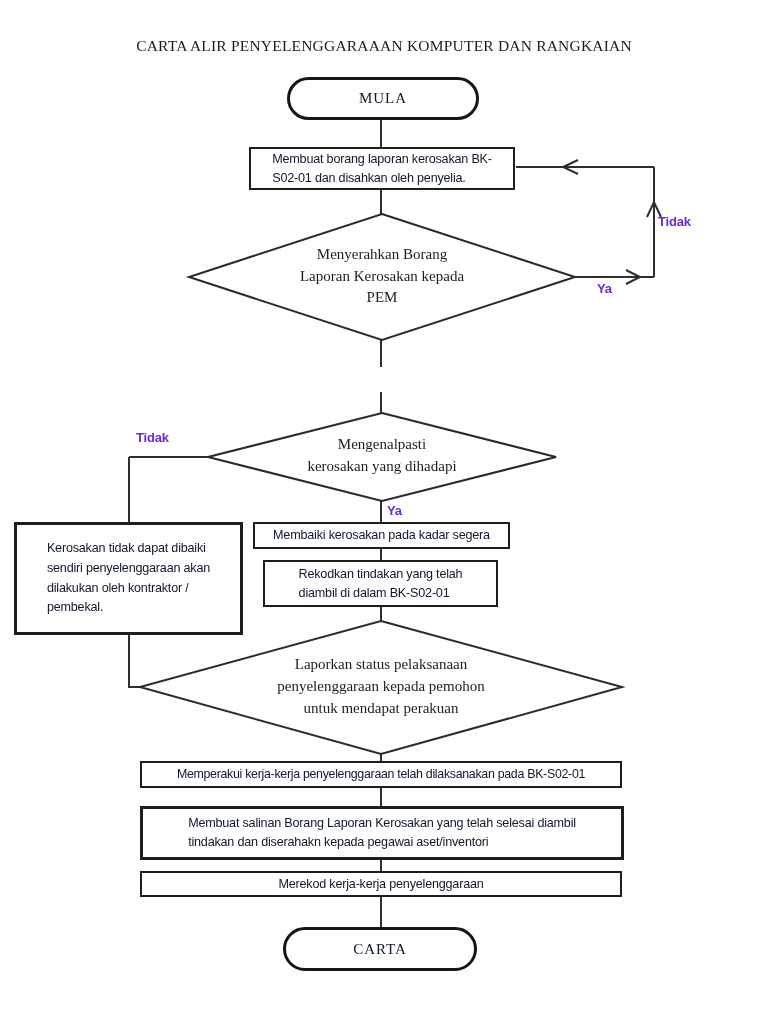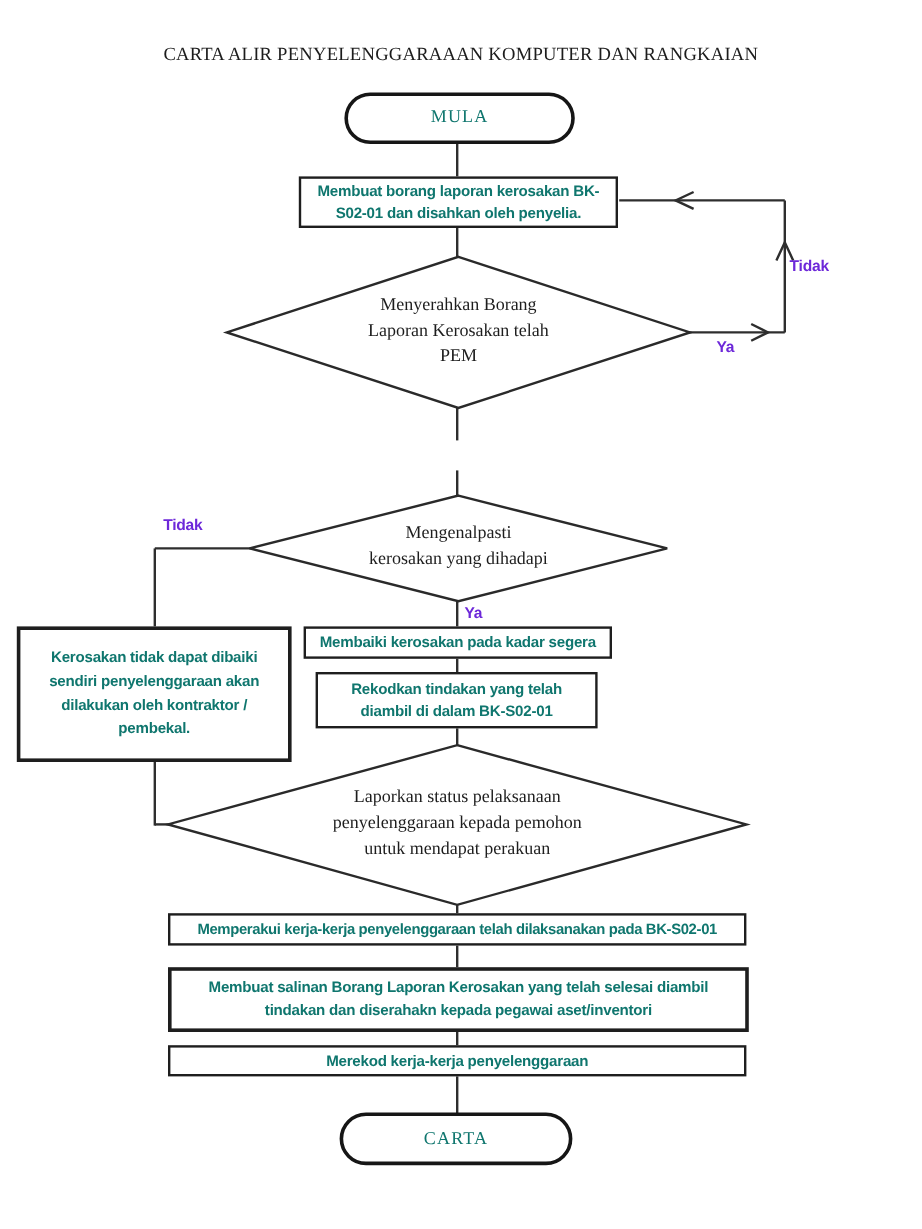--- a/index.html
+++ b/index.html
@@ -8,26 +8,26 @@
     font-family:"Liberation Sans",sans-serif;overflow:hidden;border-radius:10px;
   }
   .title{
     position:absolute;left:0;top:37px;width:768px;text-align:center;
     font-family:"Liberation Serif",serif;font-size:15.5px;color:#1c1c1c;
     letter-spacing:0.2px;font-weight:500;
   }
   svg.wires{position:absolute;left:0;top:0;}
   .node{
     position:absolute;display:flex;align-items:center;justify-content:center;
-    text-align:center;background:#ffffff;color:#0f766e;
+    text-align:left;background:#ffffff;color:#0f172a;
     white-space:pre-line;box-sizing:border-box;
   }
   .proc{
     border:2px solid #1e1e1e;
-    font-weight:bold;font-size:12.6px;line-height:1.5;letter-spacing:-0.2px;
+    font-weight:normal;font-size:12.6px;line-height:1.5;letter-spacing:-0.2px;
   }
   .proc.thick{border-width:3px;}
   .stadium{
     border:3px solid #161616;border-radius:22px;
     font-family:"Liberation Serif",serif;font-size:15px;letter-spacing:1px;
     font-weight:500;
   }
   .dtext{
     position:absolute;text-align:center;color:#1d1d1d;background:transparent;
     font-family:"Liberation Serif",serif;font-size:15px;line-height:21.5px;
@@ -100,21 +100,21 @@
   <div class="node proc wide" style="left:140px;top:761px;width:482px;height:27px;">Memperakui kerja-kerja penyelenggaraan telah dilaksanakan pada BK-S02-01</div>
 
   <div class="node proc thick" style="left:140px;top:806px;width:484px;height:54px;">Membuat salinan Borang Laporan Kerosakan yang telah selesai diambil
 tindakan dan diserahakn kepada pegawai aset/inventori</div>
 
   <div class="node proc" style="left:140px;top:871px;width:482px;height:26px;">Merekod kerja-kerja penyelenggaraan</div>
 
   <div class="node stadium" style="left:283px;top:927px;width:194px;height:44px;">CARTA</div>
 
   <div class="dtext" style="left:262px;top:244px;width:240px;">Menyerahkan Borang
-Laporan Kerosakan telah
+Laporan Kerosakan kepada
 PEM</div>
 
   <div class="dtext" style="left:252px;top:434px;width:260px;">Mengenalpasti
 kerosakan yang dihadapi</div>
 
   <div class="dtext" style="left:231px;top:653px;width:300px;line-height:22px;">Laporkan status pelaksanaan
 penyelenggaraan kepada pemohon
 untuk mendapat perakuan</div>
 
   <div class="blabel" style="left:658px;top:214px;">Tidak</div>

